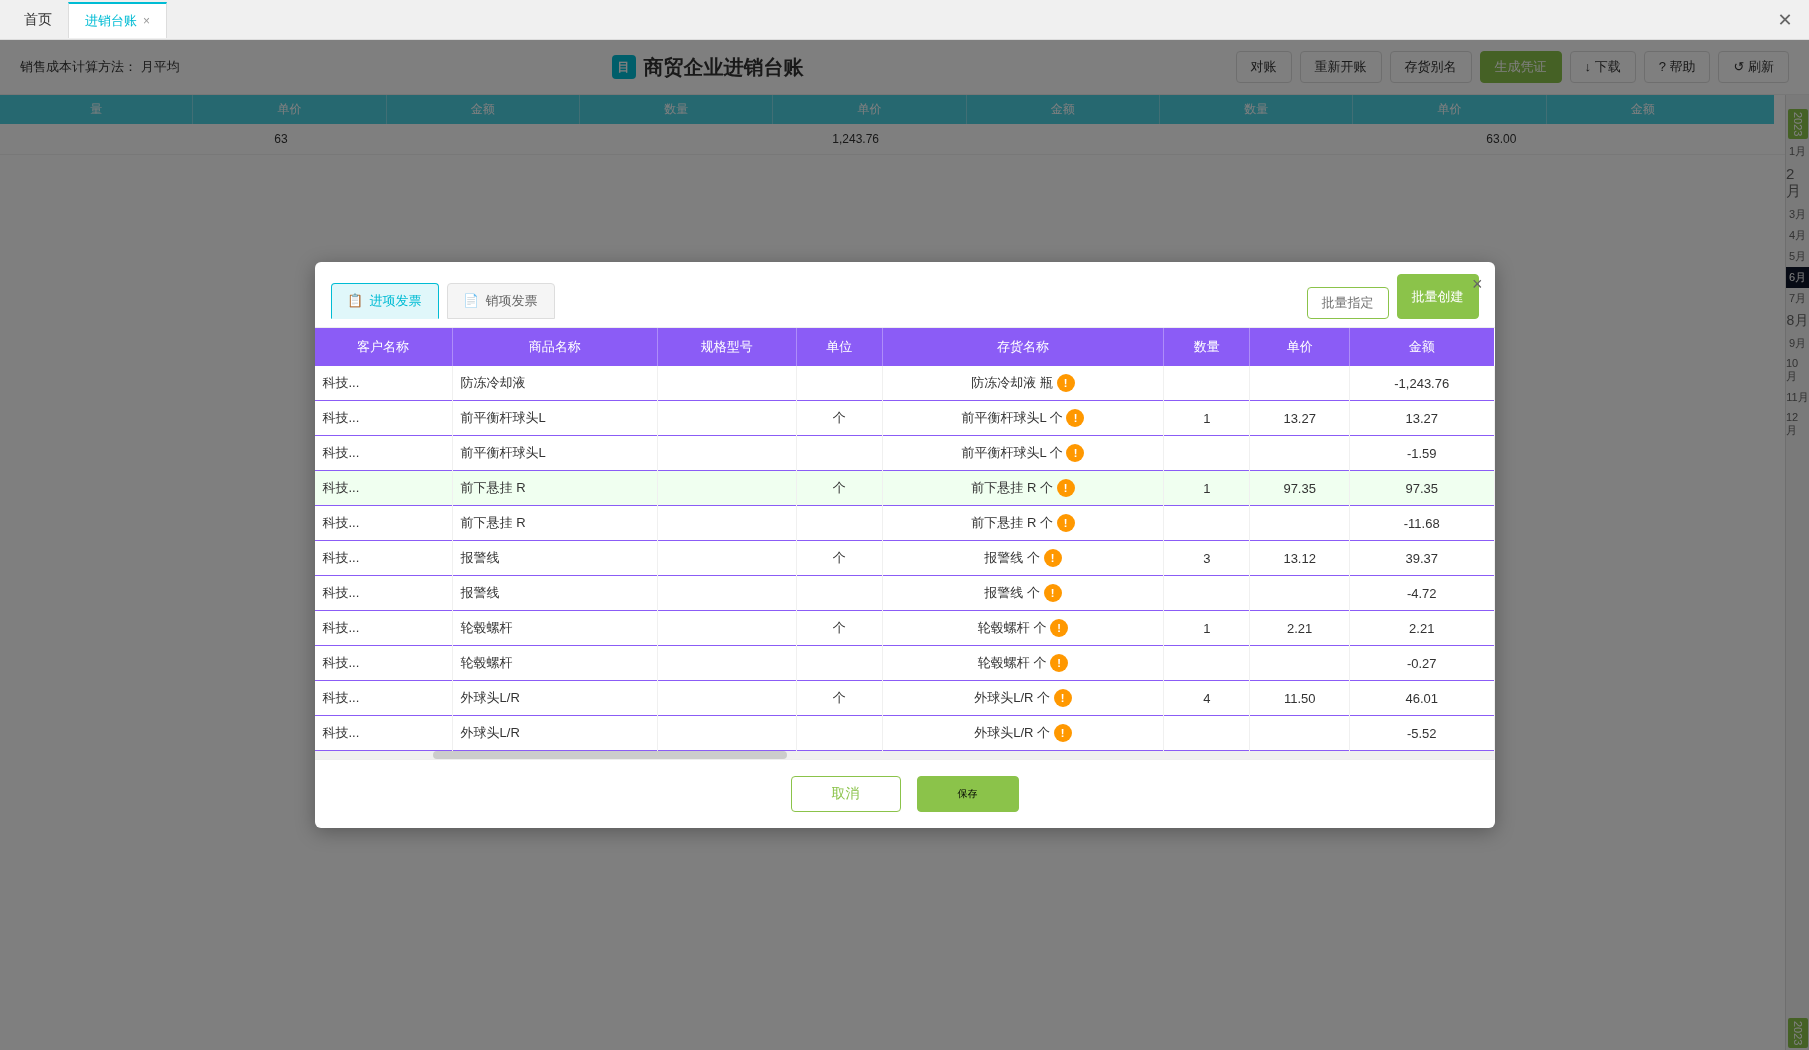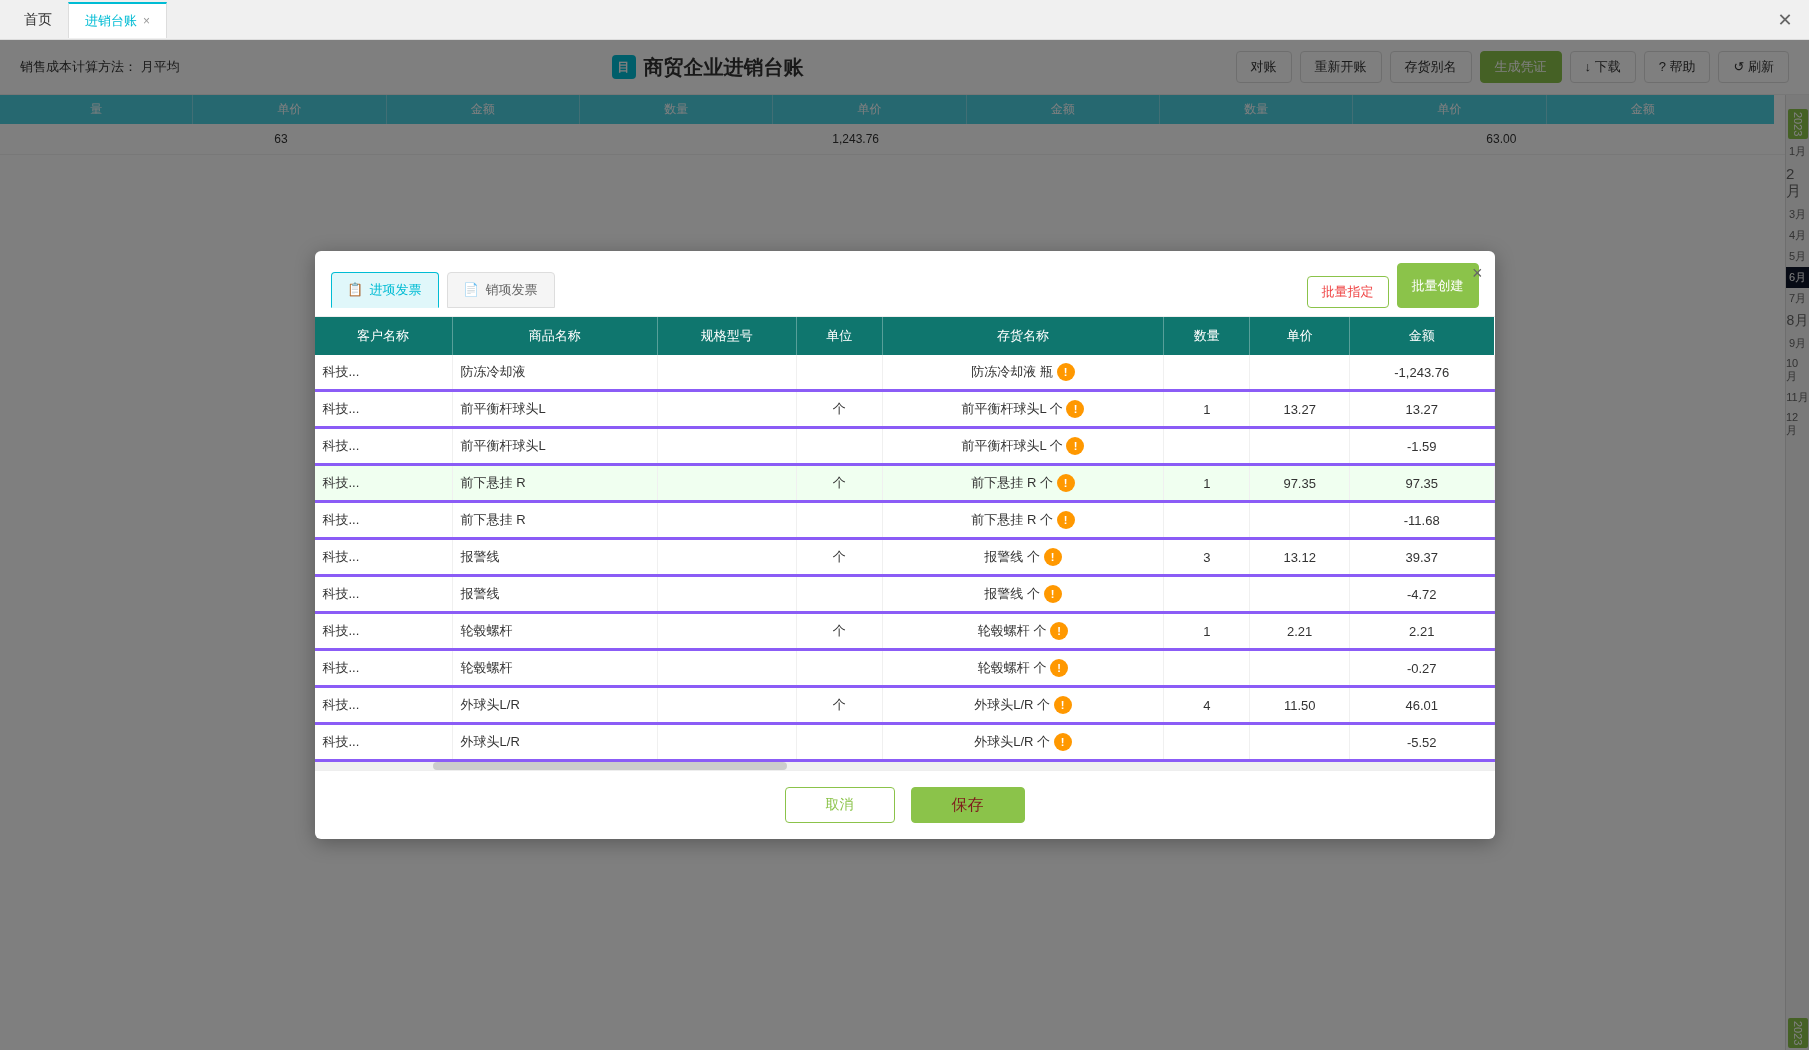--- a/index.html
+++ b/index.html
@@ -33,43 +33,43 @@
     .modal { background: #fff; border-radius: 6px; width: 1180px; max-height: 600px; box-shadow: 0 4px 20px rgba(0,0,0,0.3); position: relative; display: flex; flex-direction: column; }
     .modal-close { position: absolute; right: 12px; top: 12px; cursor: pointer; font-size: 18px; color: #666; z-index: 10; }
 
     
     .modal-tabs { display: flex; align-items: center; border-bottom: 1px solid #eee; padding: 12px 16px 0; gap: 8px; }
     .modal-tab { padding: 8px 16px; border-radius: 4px 4px 0 0; cursor: pointer; font-size: 13px; display: flex; align-items: center; gap: 6px; border: 1px solid transparent; }
     .modal-tab-active { background: #e0f7fa; border-color: #00bcd4; color: #00bcd4; border-bottom-color: #e0f7fa; }
     .modal-tab-inactive { color: #666; background: #f5f5f5; border-color: #ddd; }
     .modal-tab-icon { width: 16px; height: 16px; display: inline-flex; align-items: center; justify-content: center; }
     .modal-actions { margin-left: auto; display: flex; gap: 8px; padding-bottom: 8px; }
-    .btn-assign { background: #fff; border: 1px solid #8bc34a; color: #ef4444; padding: 6px 14px; border-radius: 4px; cursor: pointer; font-size: 13px; margin-top: 13px; }
+    .btn-assign { background: #fff; border: 1px solid #8bc34a; color: #737373; padding: 6px 14px; border-radius: 4px; cursor: pointer; font-size: 13px; margin-top: 13px; }
     .btn-create { background: #8bc34a; border: 1px solid #8bc34a; color: white; padding: 6px 14px; border-radius: 4px; cursor: pointer; font-size: 13px; }
 
     
     .modal-table { flex: 1; overflow-y: auto; }
     .modal-table table { width: 100%; border-collapse: collapse; }
-    .modal-table thead tr { background: #0f766e; color: white; }
+    .modal-table thead tr { background: #8b5cf6; color: white; }
     .modal-table thead th { padding: 10px 8px; text-align: center; font-size: 13px; font-weight: normal; border-right: 1px solid rgba(255,255,255,0.3); }
-    .modal-table tbody tr { border-bottom: 3px solid #8b5cf6; }
+    .modal-table tbody tr { border-bottom: 1px solid #8b5cf6; }
     .modal-table tbody tr.highlight { background: #f0fff0; }
     .modal-table tbody td { padding: 8px; text-align: center; font-size: 13px; color: #333; border-right: 1px solid #f0f0f0; }
     .modal-table tbody td.left { text-align: left; }
     .warn-icon { display: inline-flex; width: 18px; height: 18px; background: #ff9800; border-radius: 50%; align-items: center; justify-content: center; color: white; font-size: 11px; font-weight: bold; }
 
     
     .modal-table::-webkit-scrollbar { width: 6px; }
     .modal-table::-webkit-scrollbar-track { background: #f1f1f1; }
     .modal-table::-webkit-scrollbar-thumb { background: #ccc; border-radius: 3px; }
 
     
     .modal-footer { padding: 16px; display: flex; justify-content: center; gap: 16px; border-top: 1px solid #eee; }
     .btn-cancel { padding: 8px 40px; border: 1px solid #8bc34a; color: #8bc34a; background: white; border-radius: 4px; cursor: pointer; font-size: 14px; }
-    .btn-save { padding: 0 40px; border: 1px solid #8bc34a; color: #7f1d1d; background: #8bc34a; border-radius: 4px; cursor: pointer; font-size: 16px; }
+    .btn-save { padding: 0 40px; border: 1px solid #8bc34a; color: #000000; background: #8bc34a; border-radius: 4px; cursor: pointer; font-size: 10px; }
 
     
     .modal-scroll { height: 8px; background: #f0f0f0; position: relative; }
     .modal-scroll-thumb { height: 8px; background: #ccc; border-radius: 4px; width: 30%; position: absolute; left: 10%; }
   </style>
 </head>
 <body>
 
 <div class="tab-bar">
   <div class="tab-home">首页</div>

